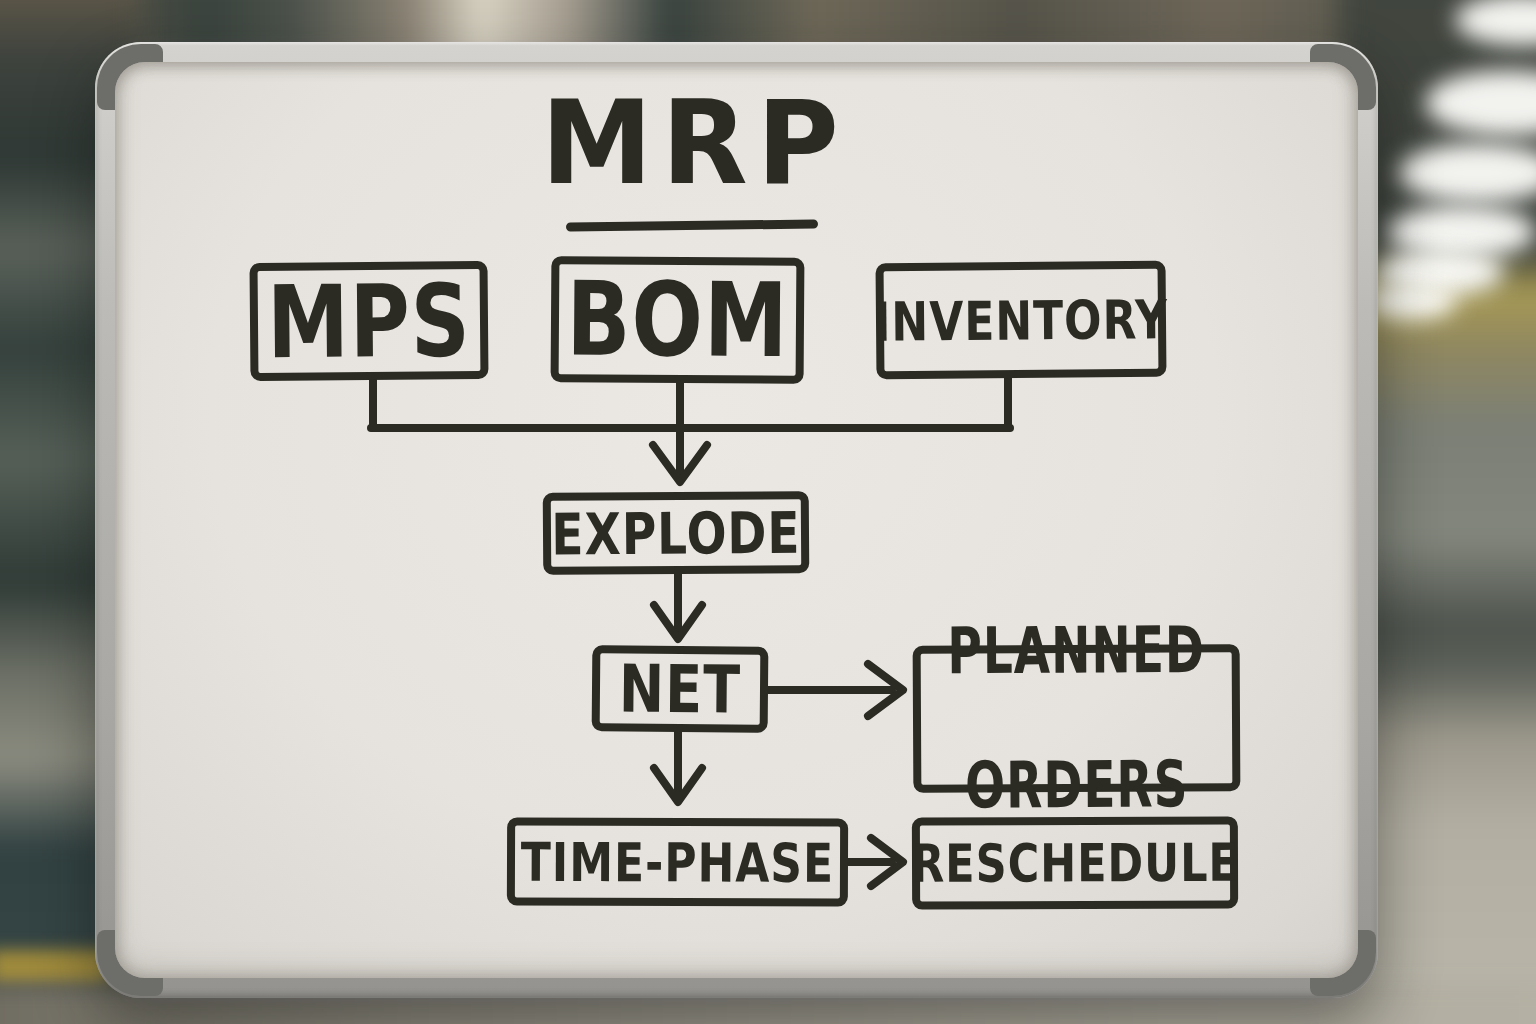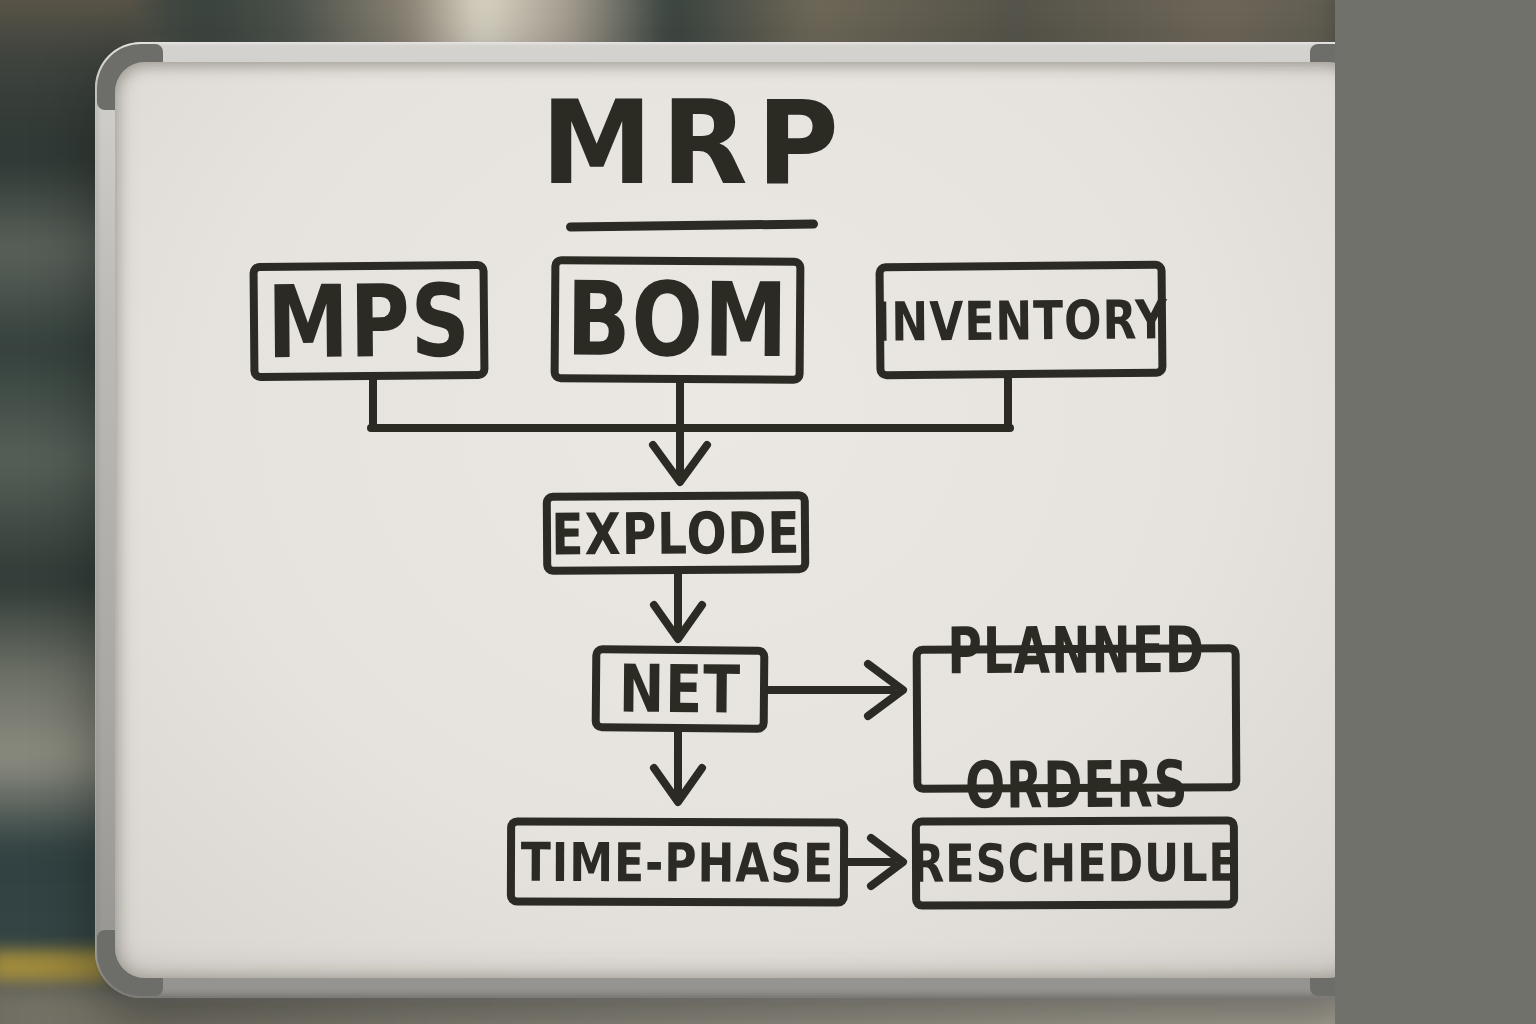--- a/index.html
+++ b/index.html
@@ -1,17 +1,17 @@
 <!DOCTYPE html>
 <html><head>
 <meta charset="utf-8">
 <style>
   html,body{margin:0;padding:0;background:#70716a;}
   #stage{
-    position:relative;width:1335px;height:1024px;overflow:hidden;
+    position:relative;width:1536px;height:1024px;overflow:hidden;
     background:#c4b5fd;
     font-family:"DejaVu Sans", "Liberation Sans", sans-serif;
   }
   
   .bg{position:absolute;inset:0;}
   .bg > div{position:absolute;}
   .bg-top{left:60px;top:-30px;width:1450px;height:95px;
     background:linear-gradient(90deg,#5e5a4c 0%,#3a433e 10%,#4c524b 16%,#8a8274 24%,#d9d4c4 29%,#a59d90 35%,#39433f 42%,#6e6858 52%,#56544a 66%,#6e6759 80%,#4b4f46 100%);
     filter:blur(12px);}
   .bg-left{left:-40px;top:-40px;width:180px;height:1110px;

